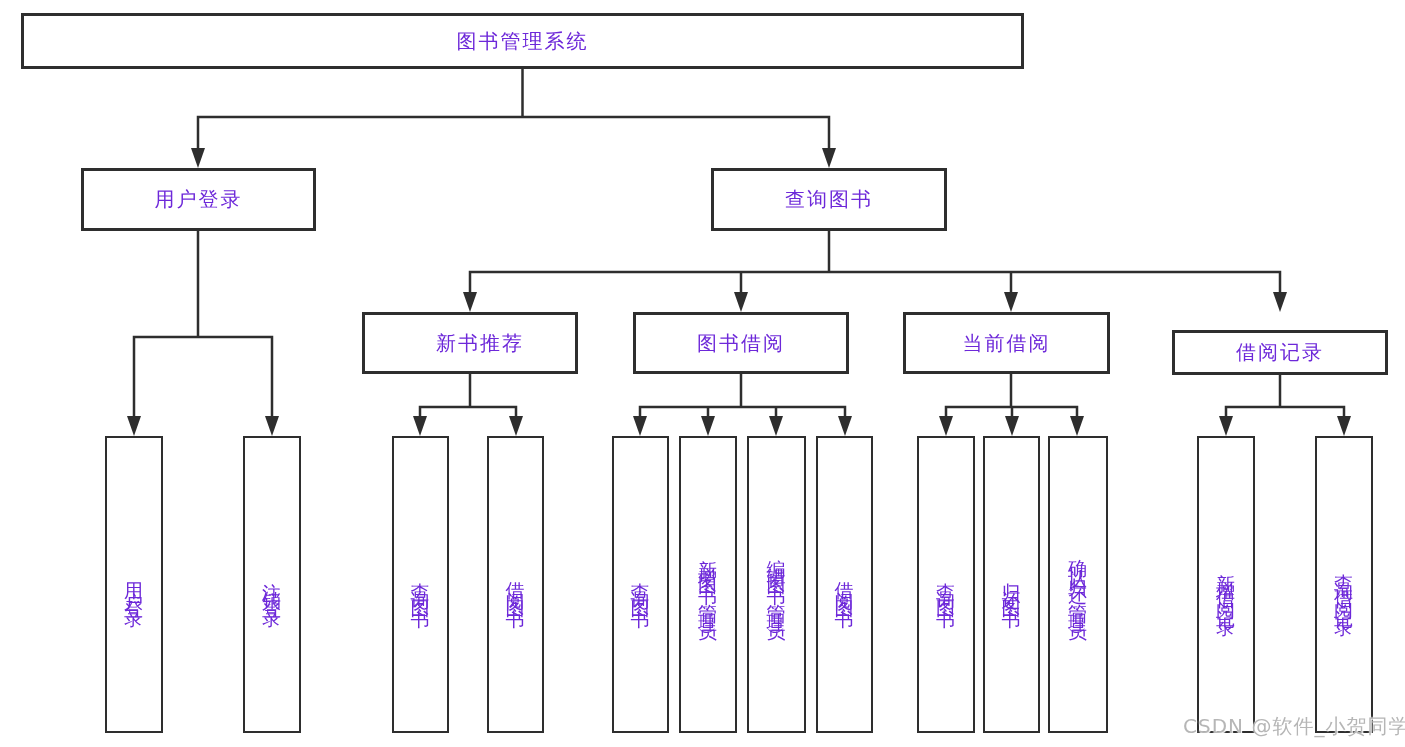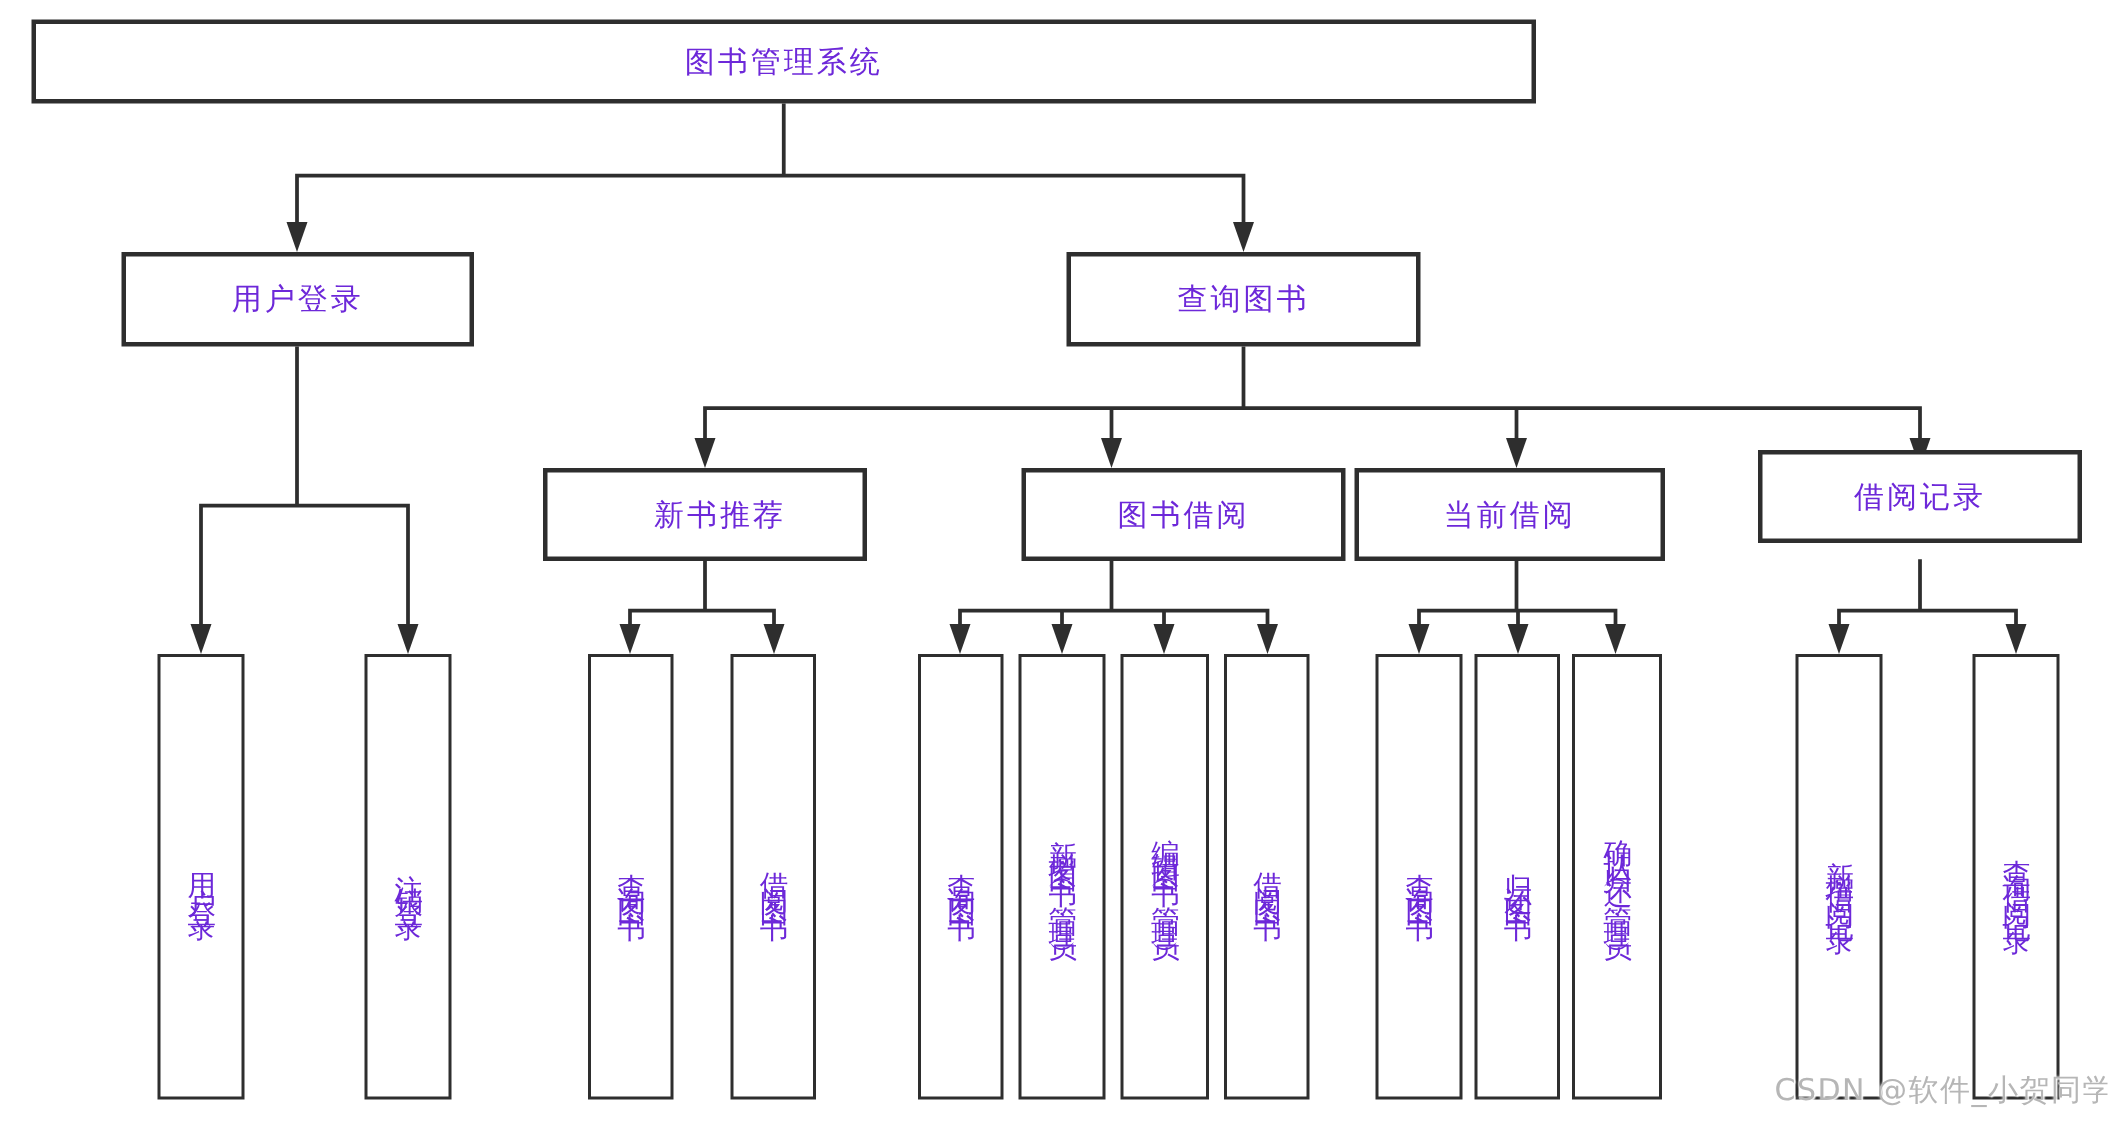--- a/index.html
+++ b/index.html
@@ -117,23 +117,23 @@
     <polygon points="1337,416 1351,416 1344,436"></polygon>
   </g>
 </svg>
 
 <div class="node h" style="left:21px; top:13px; width:1003px; height:56px;">图书管理系统</div>
 
 <div class="node h" style="left:81px; top:168px; width:235px; height:63px;">用户登录</div>
 <div class="node h" style="left:711px; top:168px; width:236px; height:63px;">查询图书</div>
 
 <div class="node h" style="left:362px; top:312px; width:216px; height:62px;padding-left:20px;">新书推荐</div>
-<div class="node h" style="left:633px; top:312px; width:216px; height:62px;margin-left:48px;">图书借阅</div>
+<div class="node h" style="left:633px; top:312px; width:216px; height:62px;">图书借阅</div>
 <div class="node h" style="left:903px; top:312px; width:207px; height:62px;">当前借阅</div>
-<div class="node h" style="left:1172px; top:300px; width:216px; height:62px;font-family:Liberation Serif, serif;">借阅记录</div>
+<div class="node h" style="left:1172px; top:330px; width:216px; height:45px;font-family:Liberation Serif, serif;">借阅记录</div>
 
 <div class="node v" style="left:105px; top:436px; width:58px; height:297px;">
   <span class="vtext">用户登录</span>
 </div>
 <div class="node v" style="left:243px; top:436px; width:58px; height:297px;">
   <span class="vtext">注销登录</span>
 </div>
 
 <div class="node v" style="left:392px; top:436px; width:57px; height:297px;">
   <span class="vtext">查询图书</span>

